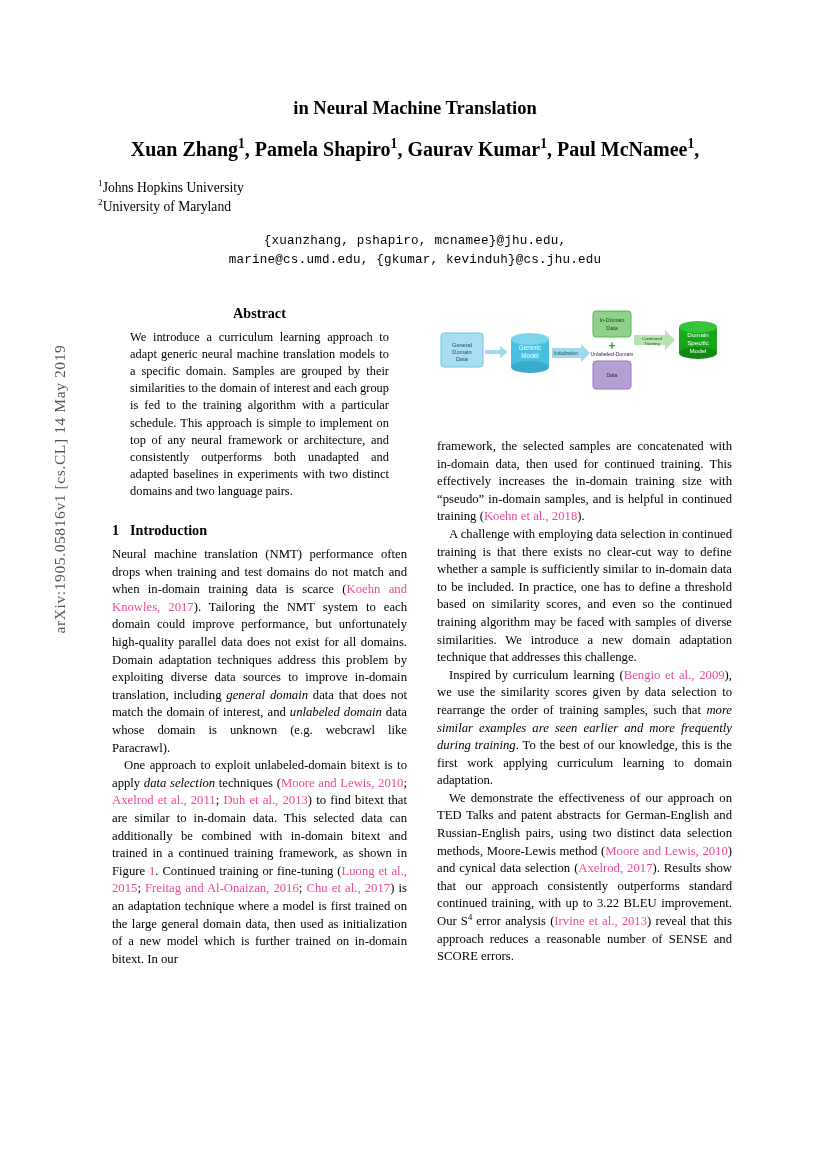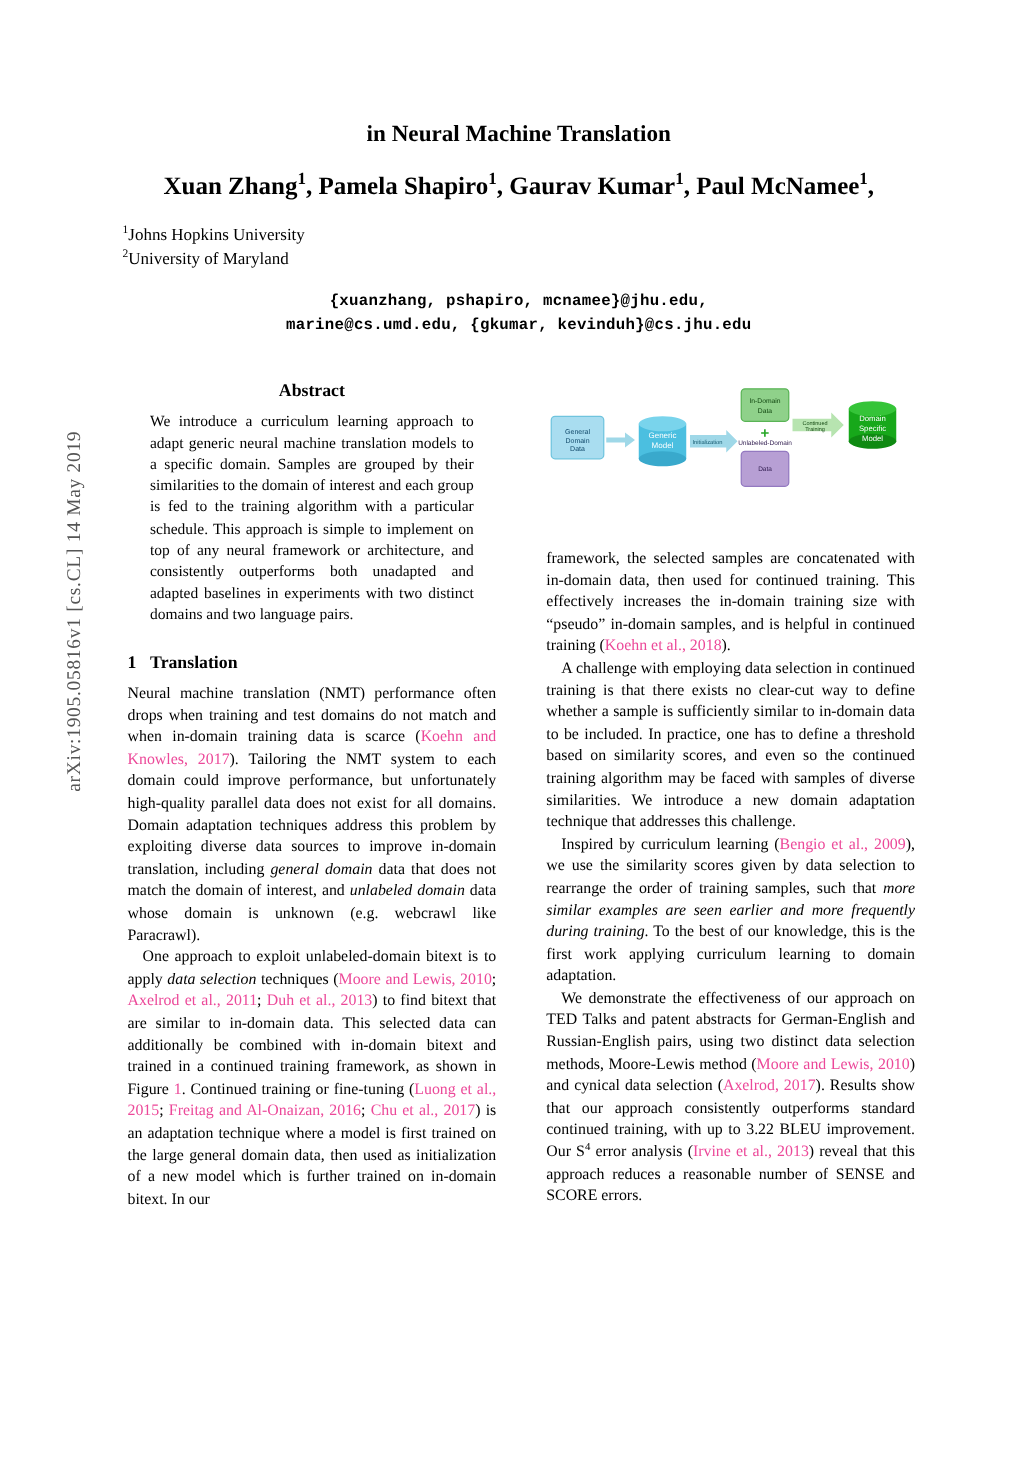--- a/index.html
+++ b/index.html
@@ -60,42 +60,41 @@
     line-height: 1.35;
     margin: 0 0 16px 0;
   }
   .emails {
     text-align: center;
     font-family: "Liberation Mono", monospace;
     font-size: 12.6px;
     line-height: 1.55;
     margin: 0 0 20px 0;
     letter-spacing: 0.2px;
-    font-weight: bold;
   }
   sup {
     font-size: 0.68em;
     vertical-align: super;
     line-height: 0;
   }
 
   
   .columns {
     position: absolute;
     left: 98px;
     top: 305px;
     width: 634px;
     height: 800px;
   }
   .col {
     position: absolute;
     top: 0;
     width: 295px;
   }
-  .col-left { left: 4px; }
+  .col-left { left: 14px; }
   .col-right { left: 339px; }
 
   .abstract-head {
     text-align: center;
     font-size: 14.2px;
     font-weight: bold;
     margin: 0 0 7px 0;
   }
   .abs-body {
     font-size: 12.4px;
@@ -164,21 +163,21 @@
     </div>
   </div>
 
   <div class="columns">
 
     <div class="col col-left">
       <div class="abstract-head">Abstract</div>
       <div class="abs-body">We introduce a curriculum learning approach to adapt generic neural machine translation models to a specific domain. Samples are grouped by their similarities to the domain of interest and each group is fed to the training algorithm with a particular schedule. This approach is simple to implement on top of any neural framework or architecture, and consistently outperforms both unadapted and adapted baselines in experiments with two distinct domains and two language pairs.</div>
 
       <div class="section-head">
-        <span class="num">1</span><span>Translation</span>
+        <span class="num">1</span><span>Introduction</span>
       </div>
 
       <p class="body"><span>Neural machine translation (NMT) performance often drops when training and test domains do not match and when in-domain training data is scarce (</span><span class="cite">Koehn and Knowles, 2017</span><span>). Tailoring the NMT system to each domain could improve performance, but unfortunately high-quality parallel data does not exist for all domains. Domain adaptation techniques address this problem by exploiting diverse data sources to improve in-domain translation, including </span><span class="it">general domain</span><span> data that does not match the domain of interest, and </span><span class="it">unlabeled domain</span><span> data whose domain is unknown (e.g. webcrawl like Paracrawl).</span></p>
 
       <p class="body"><span>One approach to exploit unlabeled-domain bitext is to apply </span><span class="it">data selection</span><span> techniques (</span><span class="cite">Moore and Lewis, 2010</span><span>; </span><span class="cite">Axelrod et al., 2011</span><span>; </span><span class="cite">Duh et al., 2013</span><span>) to find bitext that are similar to in-domain data. This selected data can additionally be combined with in-domain bitext and trained in a continued training framework, as shown in Figure </span><span class="cite">1</span><span>. Continued training or fine-tuning (</span><span class="cite">Luong et al., 2015</span><span>; </span><span class="cite">Freitag and Al-Onaizan, 2016</span><span>; </span><span class="cite">Chu et al., 2017</span><span>) is an adaptation technique where a model is first trained on the large general domain data, then used as initialization of a new model which is further trained on in-domain bitext. In our</span></p>
     </div>
 
     <div class="col col-right">
 
       <div class="figure">

